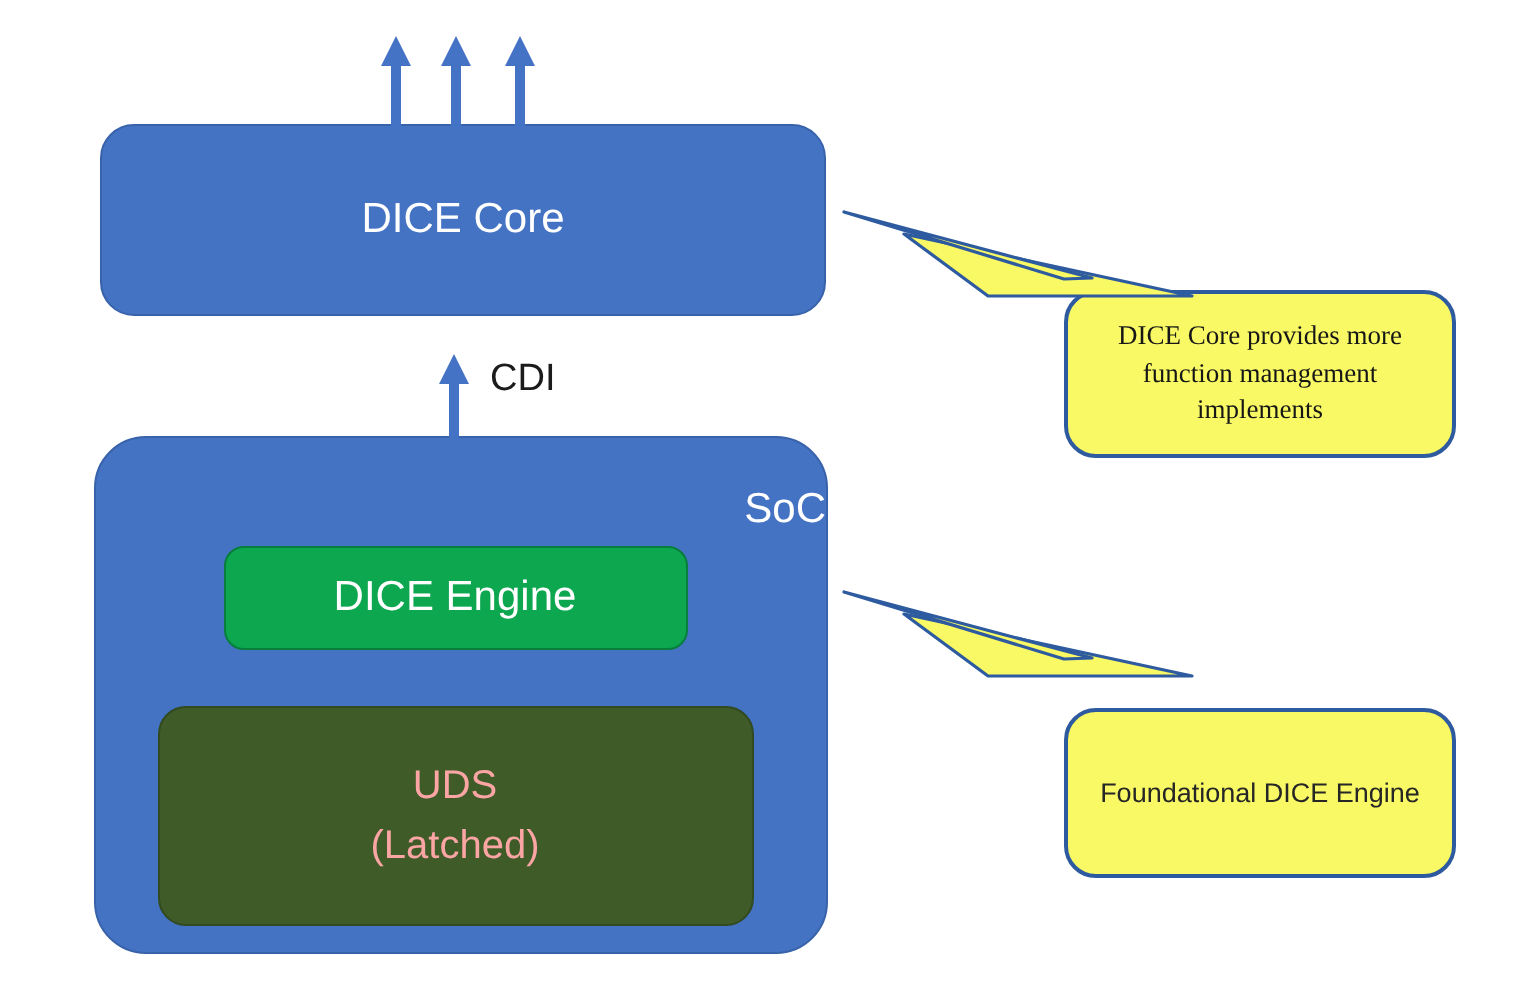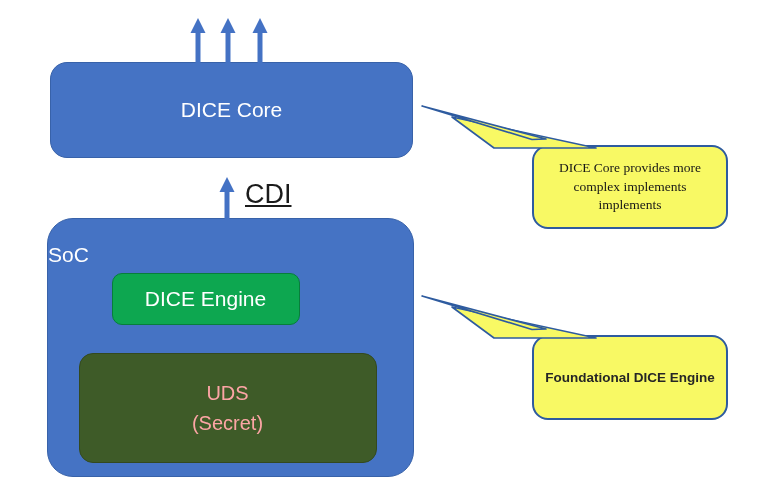--- a/index.html
+++ b/index.html
@@ -24,63 +24,63 @@
     border-radius: 17px;
     display: flex; align-items: center; justify-content: center;
     font-size: 21px;
   }
   #soc-box {
     left: 47px; top: 218px; width: 367px; height: 259px;
     border-radius: 26px;
   }
   .soc-label {
     position: absolute; left: 0; top: 24px; width: 100%;
-    text-align: left; font-size: 21px; color: #ffffff;
+    text-align: right; font-size: 21px; color: #ffffff;
   }
   #dice-engine-box {
-    left: 63.5px; top: 53.5px; width: 188px; height: 52px;
+    left: 63.5px; top: 53.5px; width: 232px; height: 52px;
     background: var(--engine-green);
     border: 1.5px solid var(--engine-green-border);
     border-radius: 10px;
     display: flex; align-items: center; justify-content: center;
     color: #ffffff; font-size: 21px;
   }
   #uds-box {
     left: 30.5px; top: 133.5px; width: 298px; height: 110px;
     background: var(--uds-olive);
     border: 1.5px solid var(--uds-olive-border);
     border-radius: 14px;
     display: flex; flex-direction: column; align-items: center; justify-content: center;
     color: #fca5a5; font-size: 20px; line-height: 30px; text-align: right;
   }
 
   
   #cdi-label {
     left: 245px; top: 179px;
-    font-size: 27px; color: #1b1b1b; text-decoration: underline;
+    font-size: 19px; color: #1b1b1b;
   }
 
   
   .callout {
     left: 487px; width: 196px;
     background: var(--callout-yellow);
     border: 2px solid var(--callout-border);
     border-radius: 16px;
     display: flex; flex-direction: column; align-items: center; justify-content: center;
     text-align: center; color: #161616; margin-left: 45px;
   }
   #callout-dice-core {
     top: 145px; height: 84px;
     font-family: "Liberation Serif", serif;
     font-size: 13.5px; line-height: 18.5px;
   }
   #callout-dice-engine {
-    top: 335px; height: 85px;
+    top: 354px; height: 85px;
     font-family: "Liberation Sans", sans-serif;
-    font-weight: 700; color: #262626;
+    font-weight: 400; color: #262626;
     font-size: 13.5px; line-height: 19.5px; gap: 16px;
   }
 
   
   #overlay {
     position: absolute; left: 0; top: 0;
     width: 768px; height: 494px;
     pointer-events: none;
   }
   .arrow-shaft { stroke: var(--arrow-blue); stroke-width: 5; }
@@ -99,27 +99,27 @@
 
   <div class="abs" id="cdi-label">CDI</div>
 
   <div class="abs blue-box" id="soc-box">
     <div class="soc-label">SoC</div>
     <div class="abs" id="dice-engine-box">
       <span>DICE Engine</span>
     </div>
     <div class="abs" id="uds-box">
       <div>UDS</div>
-      <div>(Secret)</div>
+      <div>(Latched)</div>
     </div>
   </div>
 
   <div class="abs callout" id="callout-dice-core">
     <div>DICE Core provides more</div>
-    <div>complex implements</div>
+    <div>function management</div>
     <div>implements</div>
   </div>
 
   <div class="abs callout" id="callout-dice-engine">
     <div>Foundational DICE Engine</div>
   </div>
 
   <svg id="overlay" viewBox="0 0 768 494">
 
     <g>

